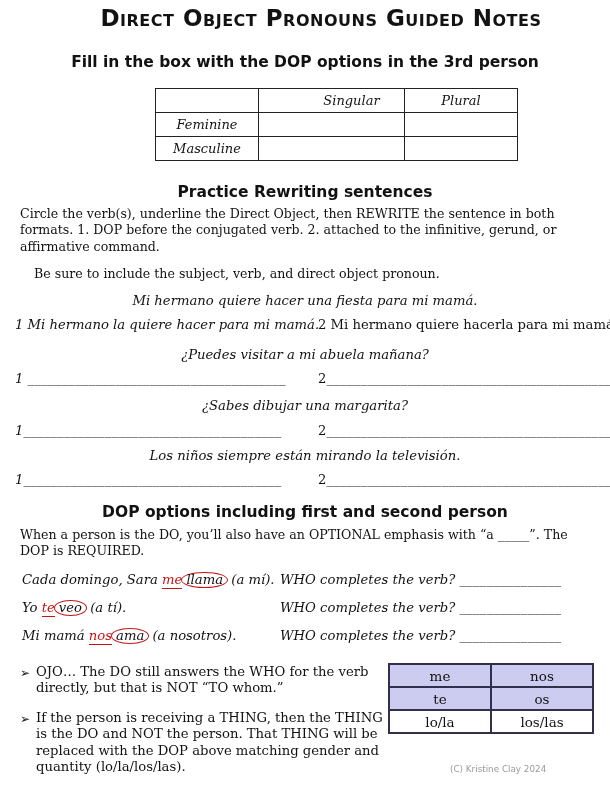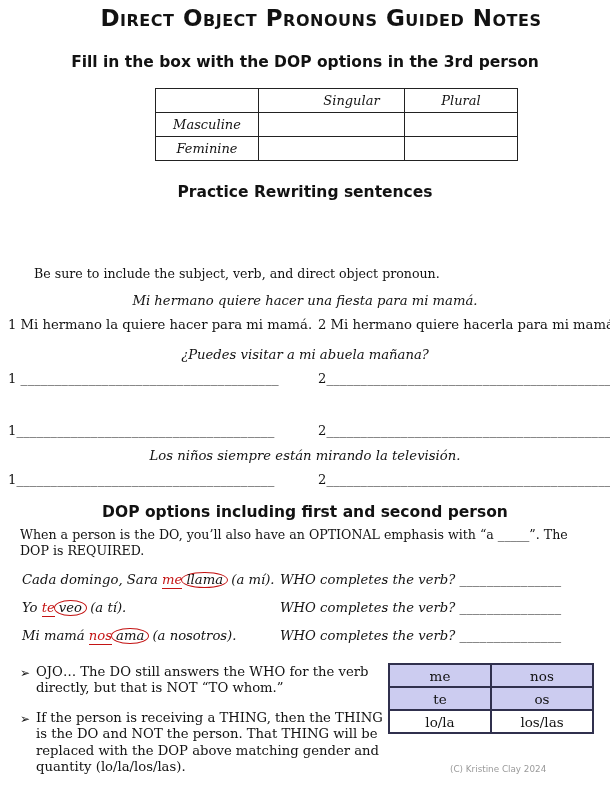--- a/index.html
+++ b/index.html
@@ -33,21 +33,21 @@
     border:1px solid #222; height:23px; text-align:center;
     font-style:italic; font-size:13px; padding:0 4px;
   }
   .t3 .c0 { width:94px; } .t3 .c1 { width:97px;padding-left:44px; } .t3 .c2 { width:104px; }
 
   .sentence {
     left:0; width:610px; text-align:center; font-style:italic; font-size:13.2px;
     white-space:nowrap;
   }
   .rowline { left:0; width:610px; height:18px; font-size:13.2px; }
-  .rowline .cL { position:absolute; left:8px; white-space:nowrap; }
+  .rowline .cL { position:absolute; left:15px; white-space:nowrap;font-style:italic; }
   .rowline .cR { position:absolute; left:318px; white-space:nowrap; }
   .blankline { letter-spacing:0.2px; }
 
   
   .exrow { left:0; width:610px; height:20px; font-style:italic; font-size:13.2px; }
   .exrow .sent { position:absolute; left:22px; white-space:nowrap; }
   .exrow .who  { position:absolute; left:280px; white-space:nowrap; }
   .red-pron { color:#c41414; border-bottom:1.4px solid #c41414; padding-bottom:0.5px; }
   .circled {
     display:inline-block; border:1.6px solid #c41414; border-radius:50%;
@@ -83,48 +83,50 @@
   <h2 class="abs heading sub-heading">Fill in the box with the DOP options in the 3rd person</h2>
 
   <table class="abs t3">
     <tbody>
         <tr>
       <td class="c0"></td>
       <td class="c1">Singular</td>
       <td class="c2">Plural</td>
     </tr>
     <tr>
-      <td class="c0">Masculine</td>
+      <td class="c0">Feminine</td>
       <td class="c1"></td>
       <td class="c2"></td>
     </tr>
     <tr>
-      <td class="c0">Feminine</td>
+      <td class="c0">Masculine</td>
       <td class="c1"></td>
       <td class="c2"></td>
     </tr>
   </tbody>
     </table>
 
   <h2 class="abs heading practice-heading">Practice Rewriting sentences</h2>
 
+  <p class="abs para instructions">Circle the verb(s), underline the Direct Object, then REWRITE the sentence in both formats. 1. DOP before the conjugated verb. 2. attached to the infinitive, gerund, or affirmative command.</p>
   <p class="abs para note">Be sure to include the subject, verb, and direct object pronoun.</p>
 
   <div class="abs sentence" style="top:293px">Mi hermano quiere hacer una fiesta para mi mamá.</div>
   <div class="abs rowline" style="top:317px">
     <span class="cL">1 Mi hermano la quiere hacer para mi mamá.</span>
     <span class="cR">2 Mi hermano quiere hacerla para mi mamá.</span>
   </div>
 
   <div class="abs sentence" style="top:347px">¿Puedes visitar a mi abuela mañana?</div>
   <div class="abs rowline" style="top:371px">
     <span class="cL"><span>1 </span><span class="blankline">______________________________________</span></span>
     <span class="cR"><span>2</span><span class="blankline">____________________________________________</span></span>
   </div>
 
+  <div class="abs sentence" style="top:398px">¿Sabes dibujar una margarita?</div>
   <div class="abs rowline" style="top:423px">
     <span class="cL"><span>1</span><span class="blankline">______________________________________</span></span>
     <span class="cR"><span>2</span><span class="blankline">____________________________________________</span></span>
   </div>
 
   <div class="abs sentence" style="top:448px">Los niños siempre están mirando la televisión.</div>
   <div class="abs rowline" style="top:472px">
     <span class="cL"><span>1</span><span class="blankline">______________________________________</span></span>
     <span class="cR"><span>2</span><span class="blankline">____________________________________________</span></span>
   </div>

